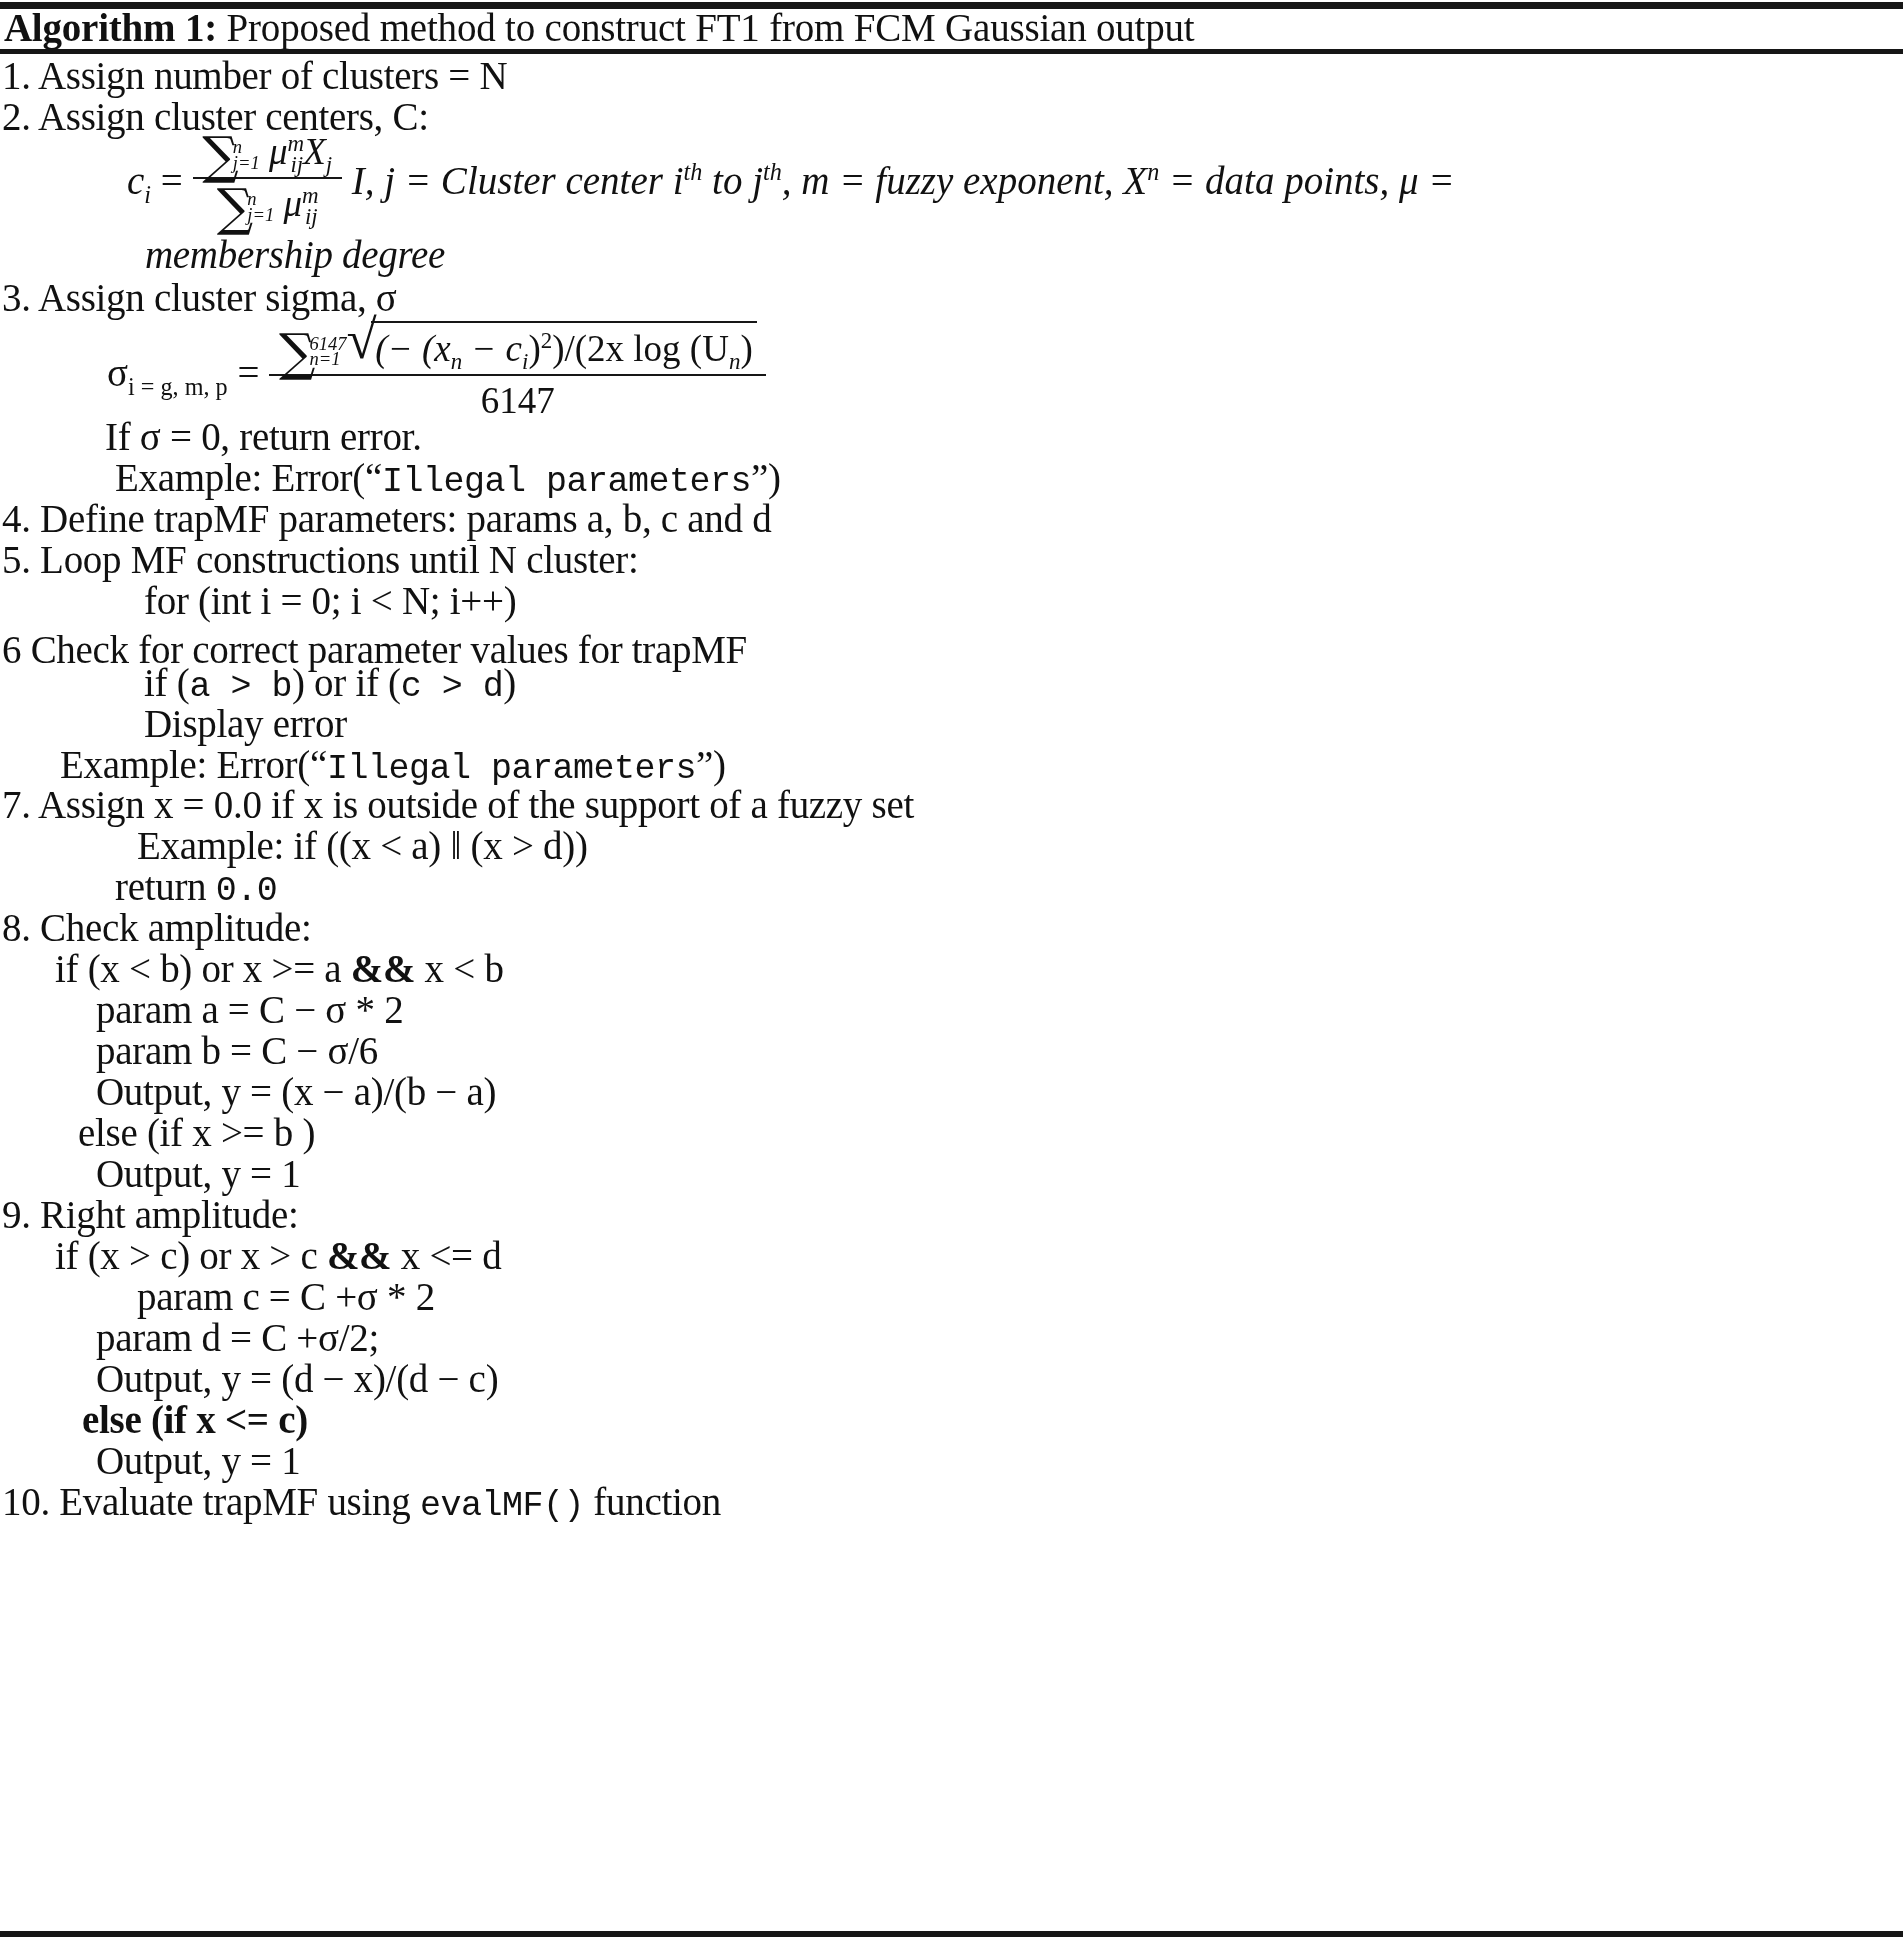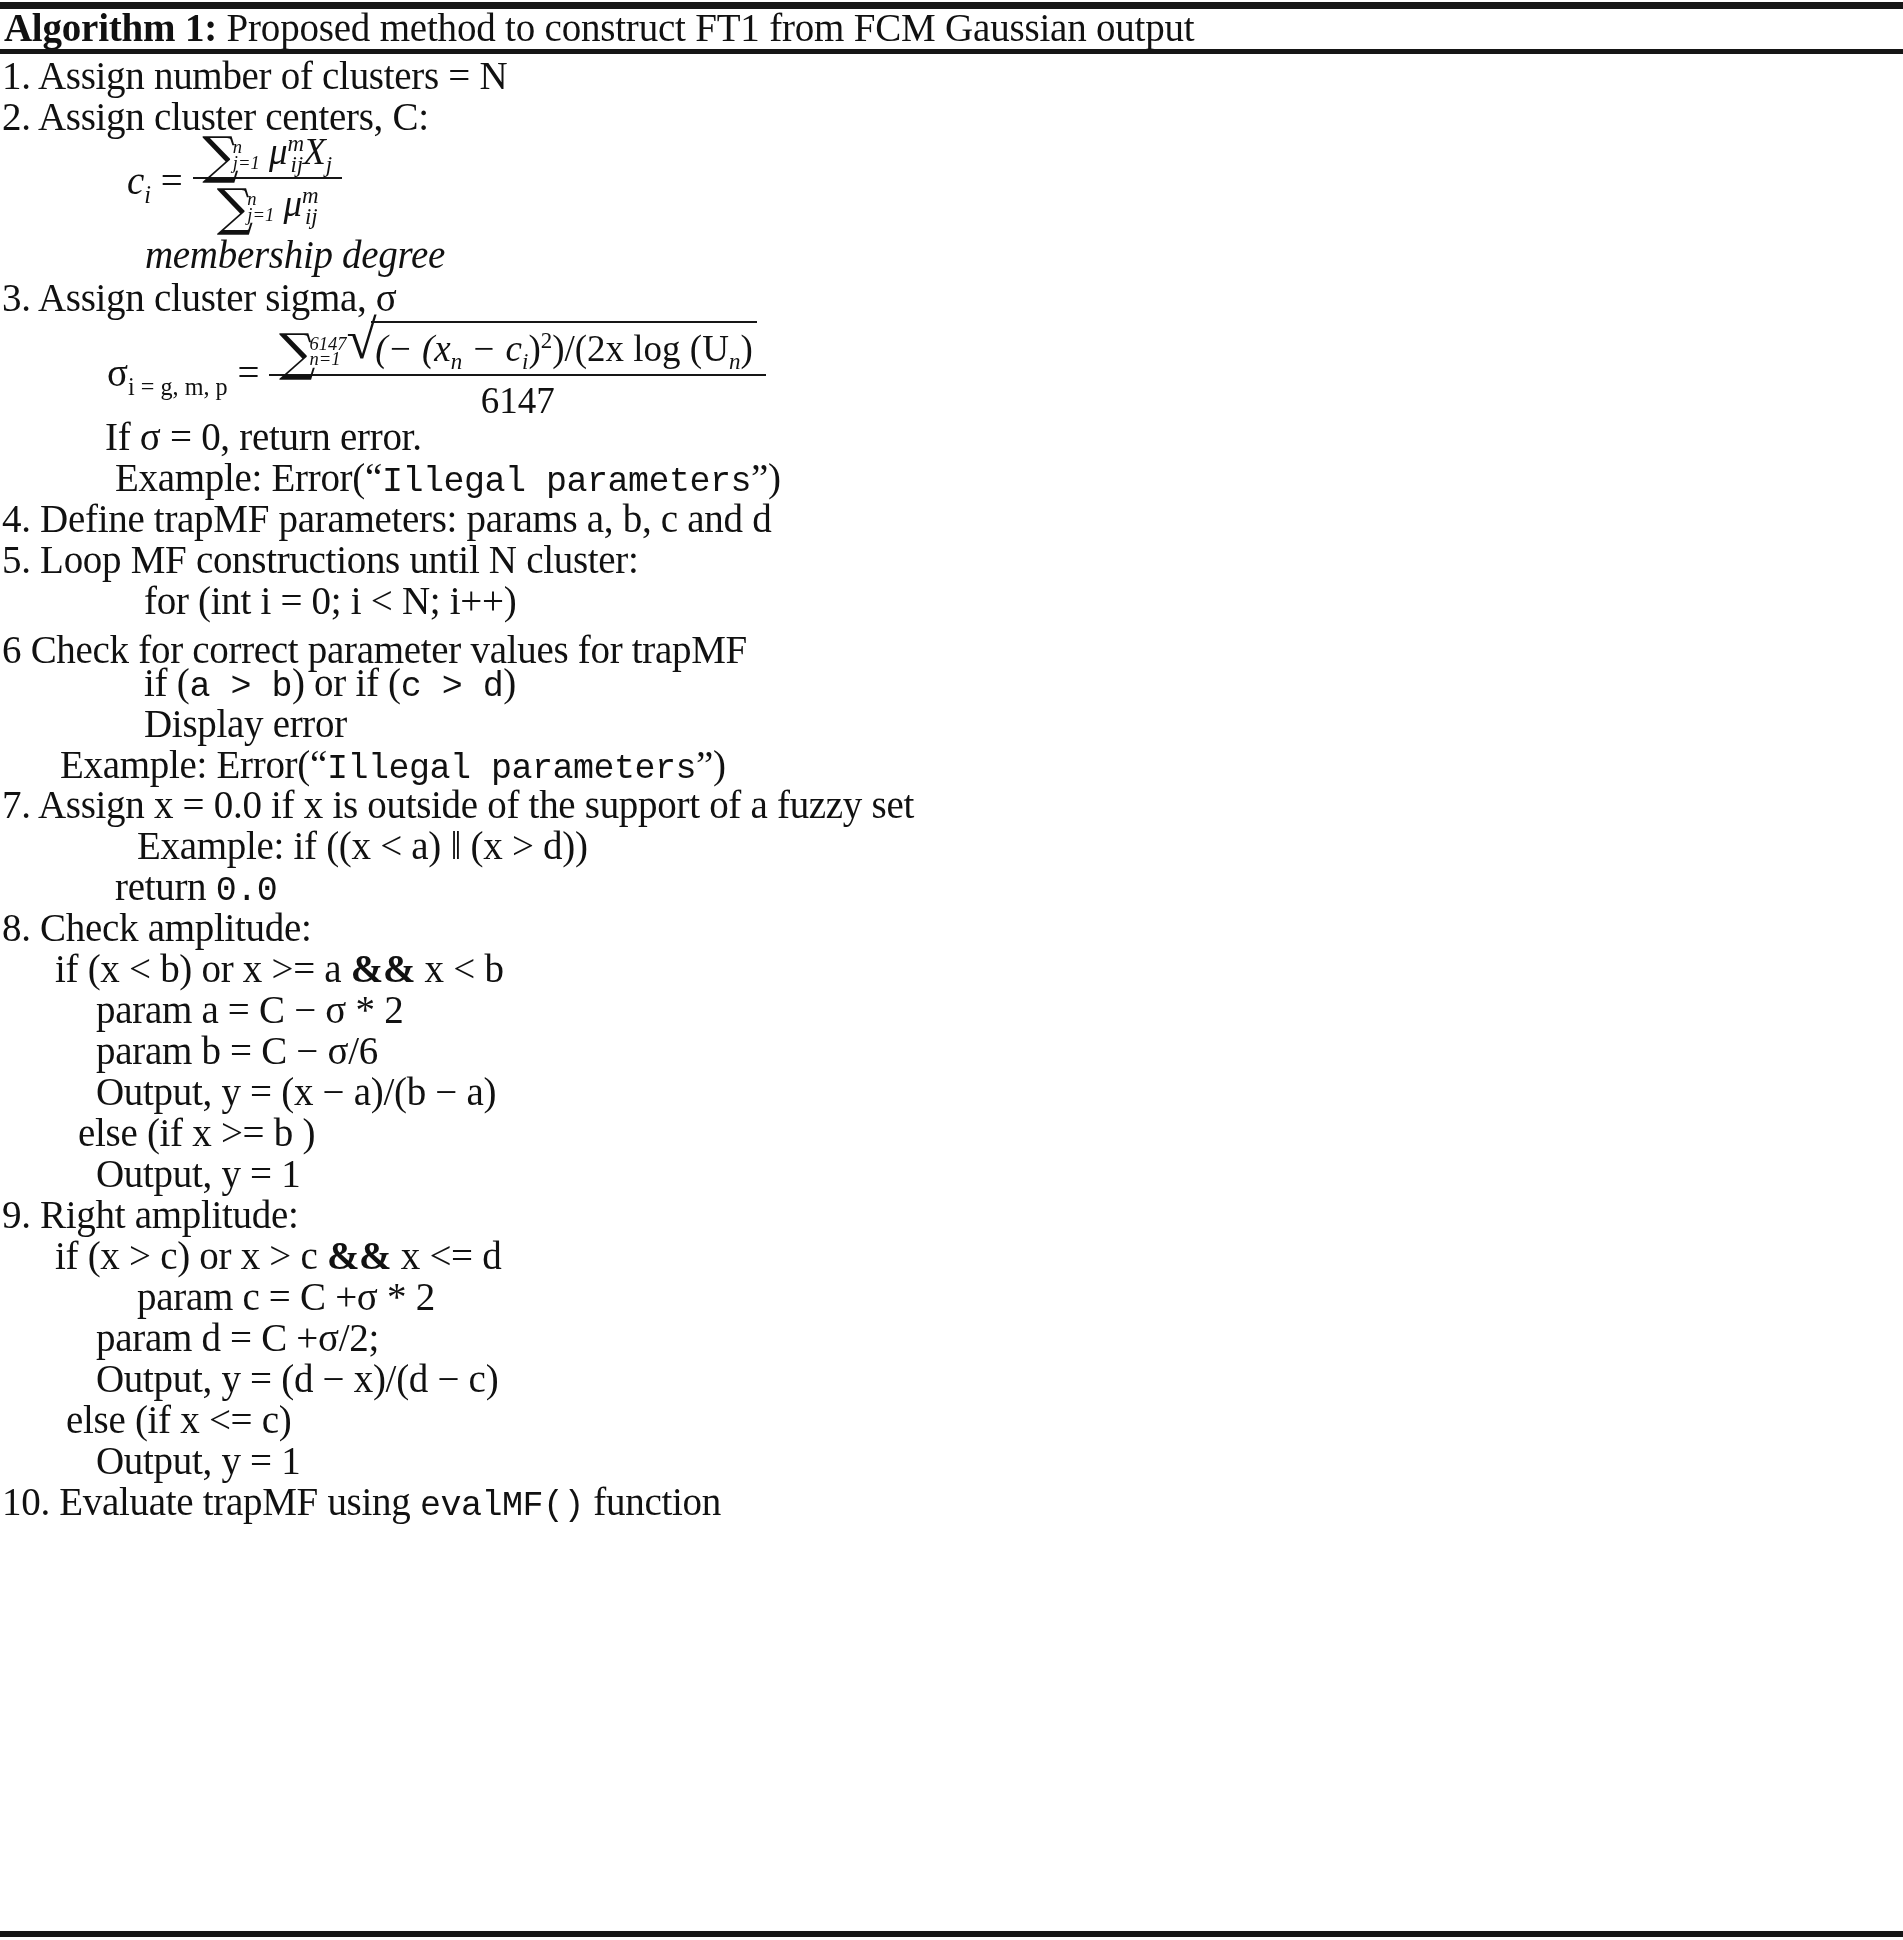--- a/index.html
+++ b/index.html
@@ -172,20 +172,21 @@
       <span>Assign cluster centers, C:</span>
     </div>
 
     <div class="math-line" style="left:127px; top:76px; font-size:39px;">
       <span class="eq-side mathvar"><span>c</span><span class="sub">i</span></span>
       <span class="eq-side">=</span>
       <span class="frac">
         <span class="num"><span class="bigsum">∑</span><span class="sumlimits"><span class="top">n</span><span class="bot">j=1</span></span> <span class="mathvar">μ</span><span class="sup mathvar">m</span><span class="sub mathvar" style="margin-left:-13.7px;">ij</span><span class="mathvar">X</span><span class="sub mathvar">j</span></span>
         <span class="den"><span class="bigsum">∑</span><span class="sumlimits"><span class="top">n</span><span class="bot">j=1</span></span> <span class="mathvar">μ</span><span class="sup mathvar">m</span><span class="sub mathvar" style="margin-left:-13.7px;">ij</span></span>
       </span>
+      <span class="eq-side ital"><span>I, j = Cluster center i</span><span class="sup">th</span><span> to j</span><span class="sup">th</span><span>, m = fuzzy exponent, X</span><span class="sup">n</span><span> = data points, μ =</span></span>
     </div>
 
     <div class="line ital" style="left:145px; top:179px;">membership degree</div>
 
     <div class="line" style="left:2px; top:222px;">
       <span>3.</span>
       <span>Assign cluster sigma, σ</span>
     </div>
 
     <div class="math-line" style="left:107px; top:265px; font-size:39px;">
@@ -261,21 +262,21 @@
       <span>Right amplitude:</span>
     </div>
 
     <div class="line" style="left:55px; top:1180px;">
       <span>if (x &gt; c) or x &gt; c </span><span class="bold">&amp;&amp;</span><span> x &lt;= d</span>
     </div>
 
     <div class="line" style="left:137px; top:1221px;">param c = C +σ * 2</div>
     <div class="line" style="left:96px; top:1262px;">param d = C +σ/2;</div>
     <div class="line" style="left:96px; top:1303px;">Output, y = (d − x)/(d − c)</div>
-    <div class="line" style="left:66px; top:1344px;">else (if x &lt;= c)</div>
+    <div class="line" style="left:82px; top:1344px;font-weight:bold;">else (if x &lt;= c)</div>
     <div class="line" style="left:96px; top:1385px;">Output, y = 1</div>
 
     <div class="line" style="left:2px; top:1426px;">
       <span>10. Evaluate trapMF using </span><span class="mono">evalMF()</span><span> function</span>
     </div>
 
   </div>
 
   <div class="rule-bottom"></div>
 

